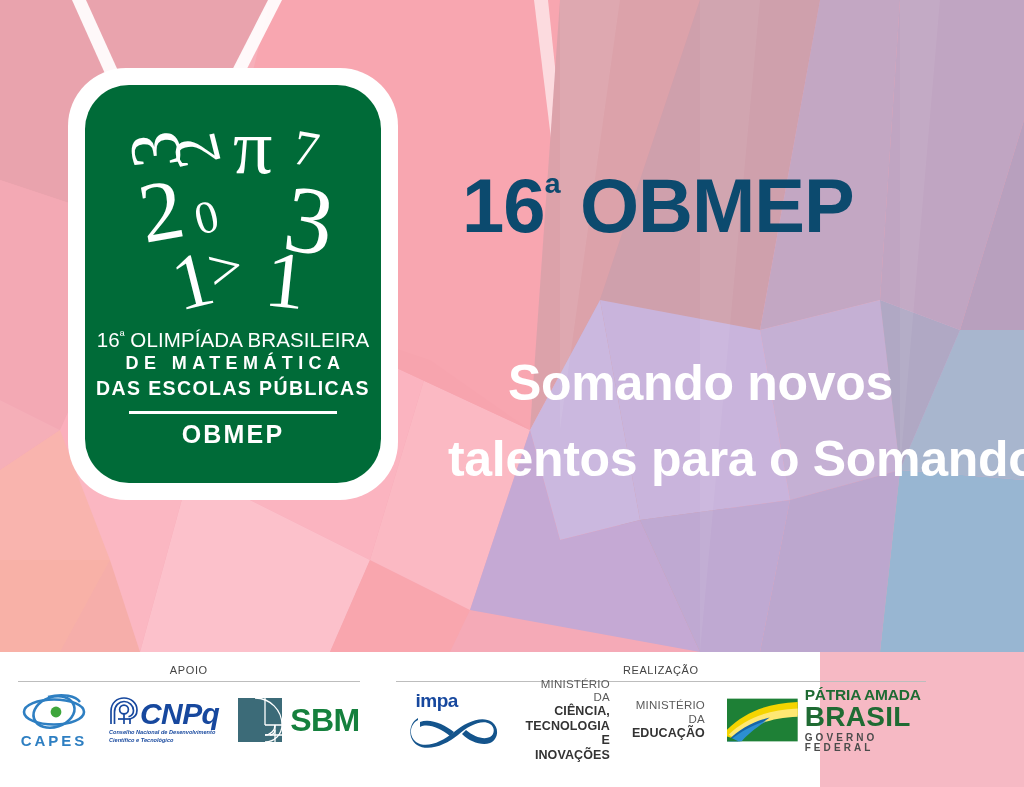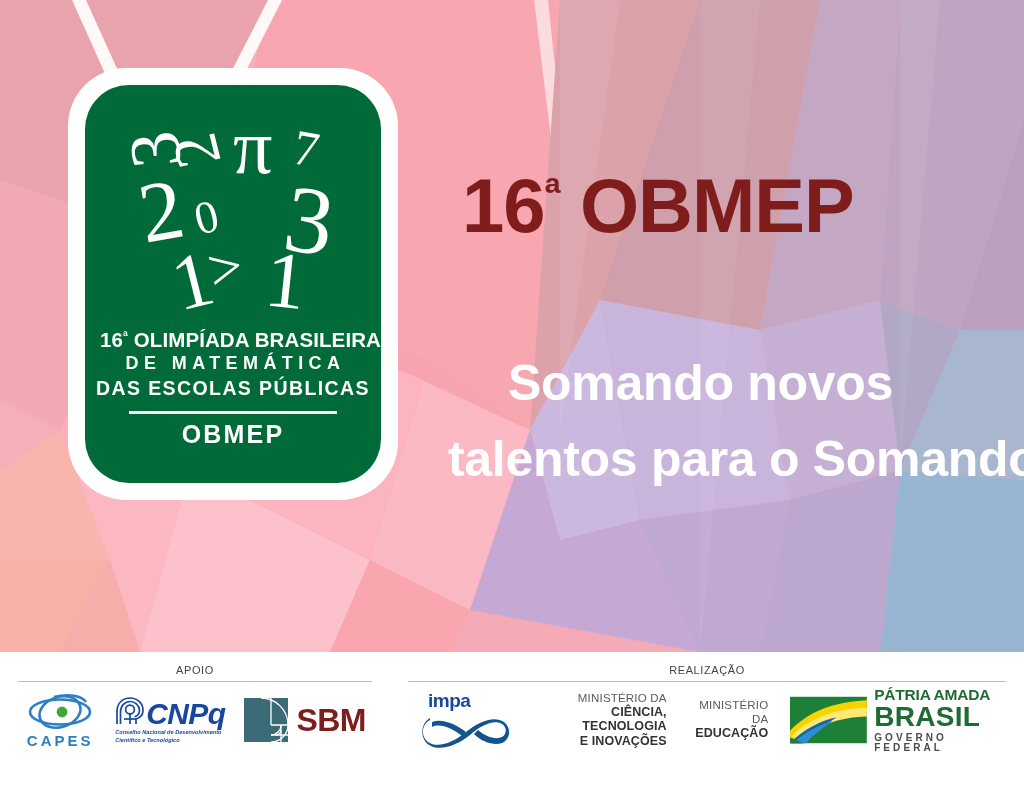--- a/index.html
+++ b/index.html
@@ -65,25 +65,24 @@
   .seal-text {
     position: absolute;
     left: 0;
     top: 244px;
     width: 296px;
     text-align: center;
     color: #ffffff;
   }
   .seal-line1 {
     font-size: 20.5px;
-    font-weight: bold;
+    font-weight: normal;
     letter-spacing: 0.1px;
     line-height: 1.06;
     white-space: nowrap;
-    text-align: right;
   }
   .seal-line1 .ord {
     font-size: 13px;
     vertical-align: 7px;
   }
   .seal-line2 {
     font-size: 18px;
     font-weight: bold;
     letter-spacing: 5.4px;
     line-height: 1.42;
@@ -114,21 +113,21 @@
   
   .headline {
     position: absolute;
     left: 462px;
     top: 168px;
     width: 540px;
   }
   .headline-title {
     font-size: 76px;
     font-weight: bold;
-    color: #7f1d1d;
+    color: #0c4a6e;
     letter-spacing: -1px;
     line-height: 1;
     white-space: nowrap;
   }
   .headline-title .ord {
     font-size: 44px;
     vertical-align: 24px;
   }
   .tagline {
     position: absolute;
@@ -143,21 +142,21 @@
   }
   .tagline-line { white-space: nowrap; }
   .tagline-line.l1 { padding-left: 66px; }
   .tagline-line.l2 { padding-left: 6px; }
 
   
   .footer {
     position: absolute;
     left: 0;
     top: 652px;
-    width: 1024px;
+    width: 820px;
     height: 135px;
     background: #ffffff;
     display: flex;
   }
   .footer-col {
     position: relative;
     box-sizing: border-box;
   }
   .footer-col.apoio { width: 390px; padding: 0 18px; }
   .footer-col.realizacao { width: 634px; padding: 0 18px; }
@@ -209,21 +208,21 @@
     font-weight: bold;
     font-style: italic;
     color: #17489E;
     line-height: 1.35;
     margin-top: 2px;
     margin-left: 1px;
   }
   .sbm-word {
     font-size: 32px;
     font-weight: bold;
-    color: #7f1d1d;
+    color: #15803d;
     letter-spacing: -0.6px;
     margin-left: 7px;
   }
   .impa-logo { flex-direction: column; align-items: flex-start; text-align: right; }
   .impa-word {
     font-size: 19px;
     font-weight: bold;
     color: #17489E;
     letter-spacing: -0.5px;
     margin-left: 8px;

